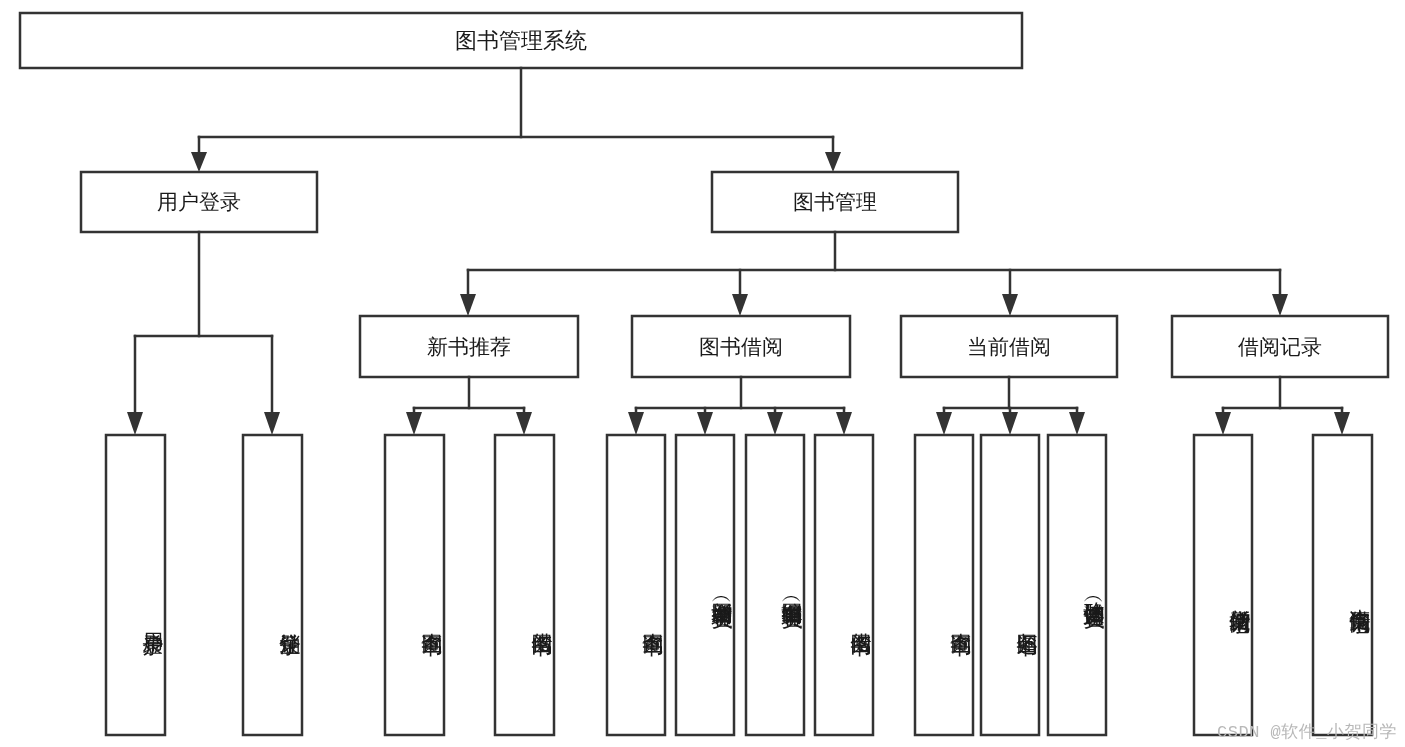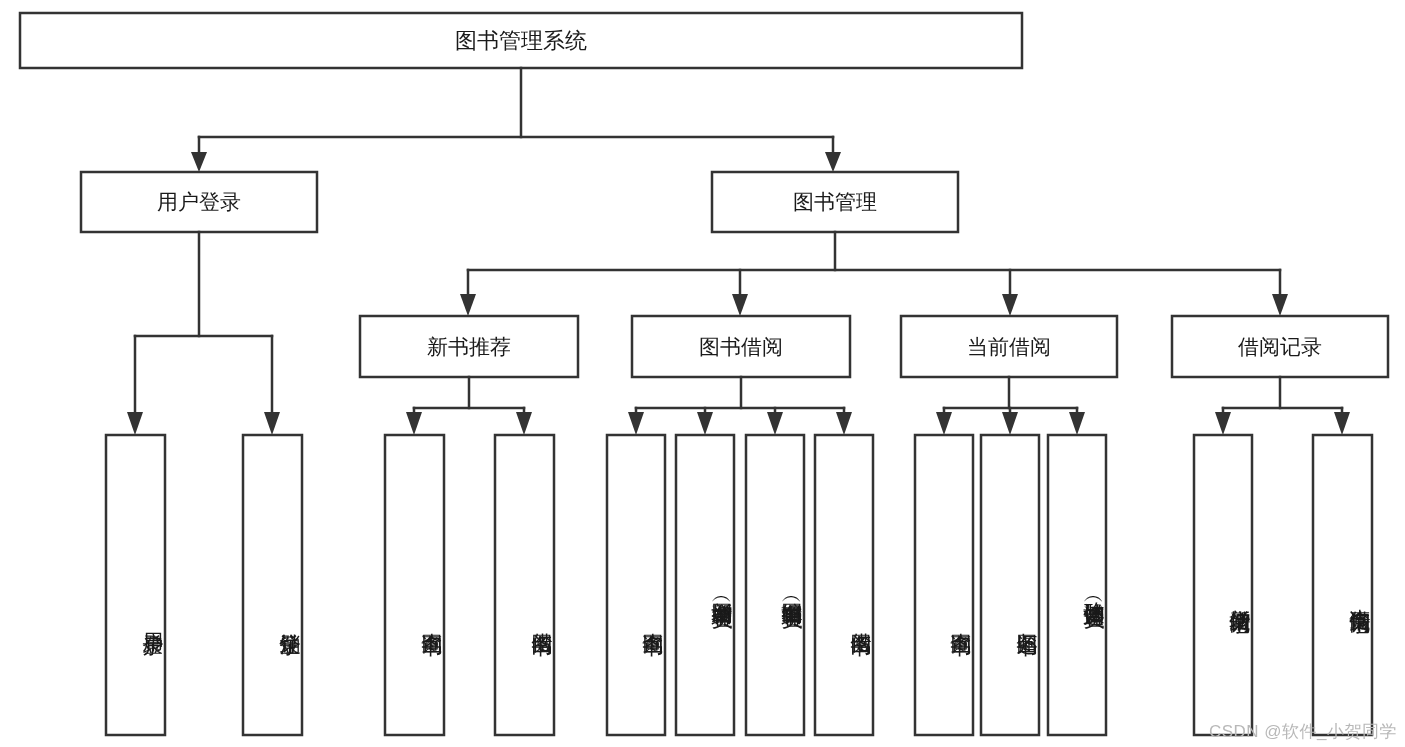--- a/index.html
+++ b/index.html
@@ -61,21 +61,21 @@
     display: flex;
     align-items: flex-start;
     justify-content: center;
     text-align: center;
     pointer-events: none;
   }
   .watermark {
     position: absolute;
     right: 8px;
     bottom: 4px;
-    font-family: Liberation Sans, sans-serif;
+    font-family: Liberation Mono, monospace;
     font-size: 17px;
     color: #b8b8b8;
     letter-spacing: 0.5px;
     white-space: nowrap;
   }
 </style>
 </head>
 <body>
 
 <div id="page">

